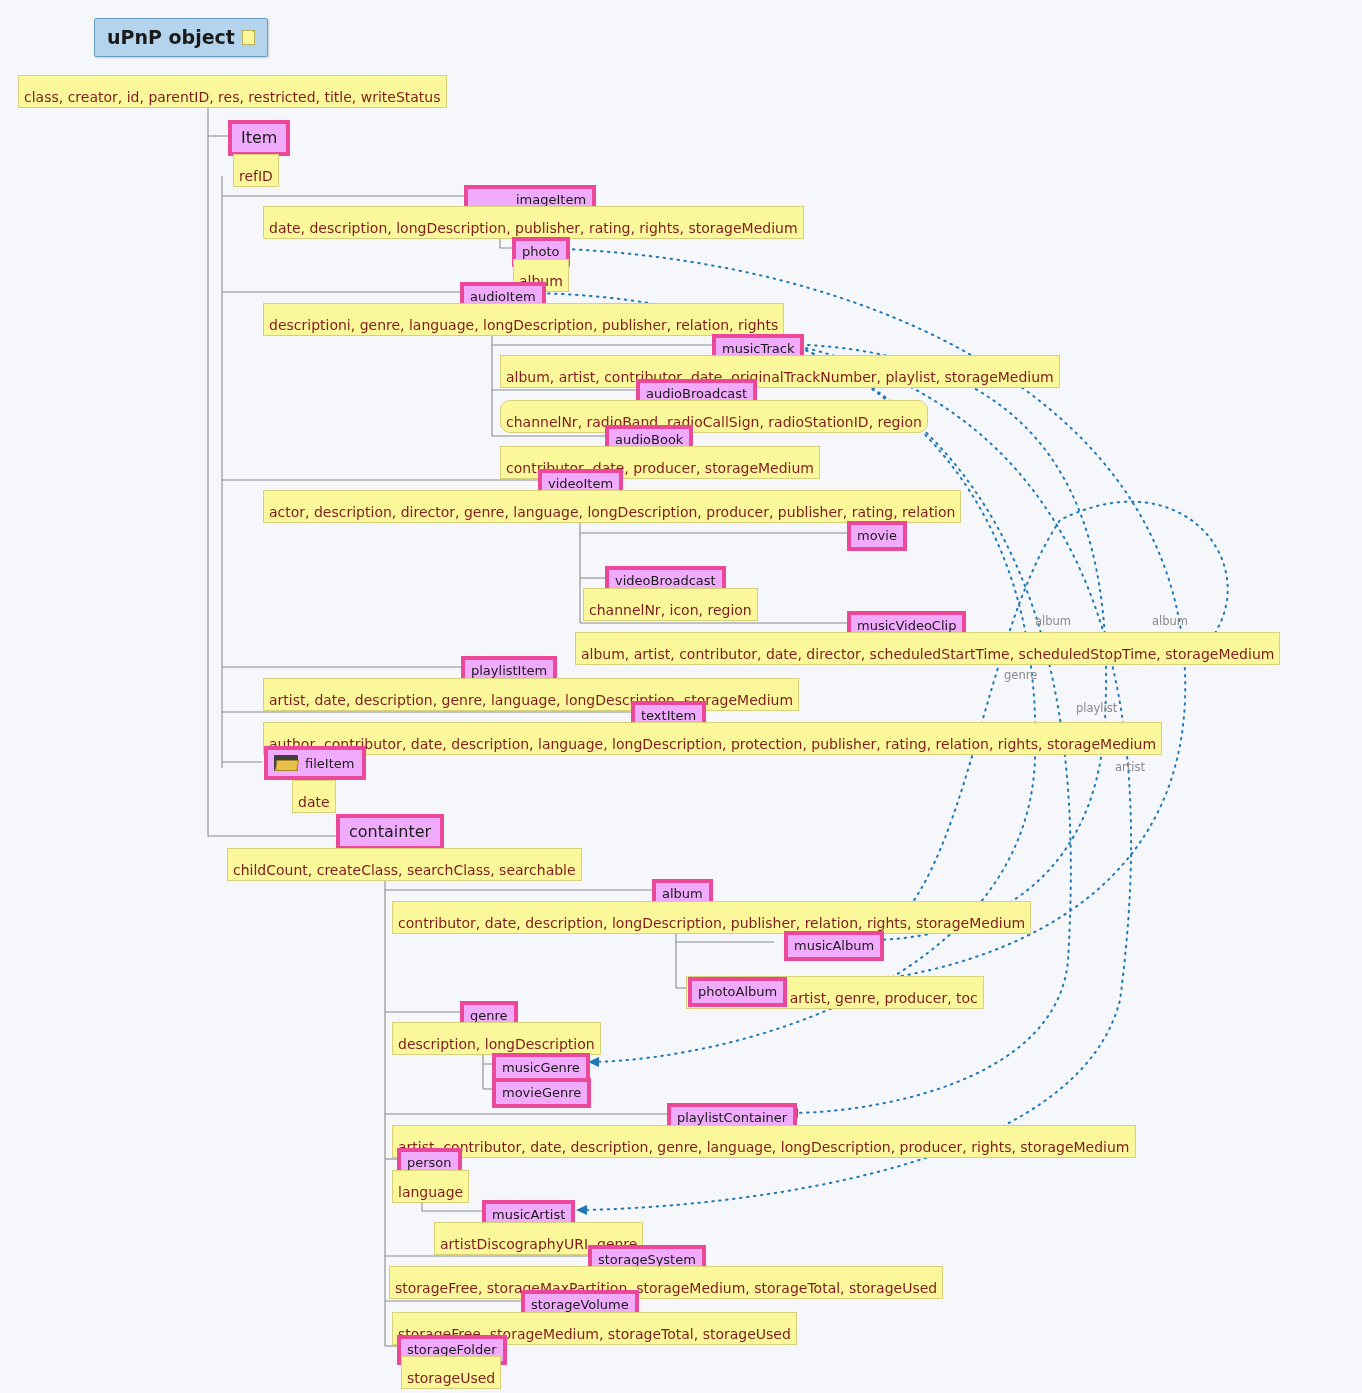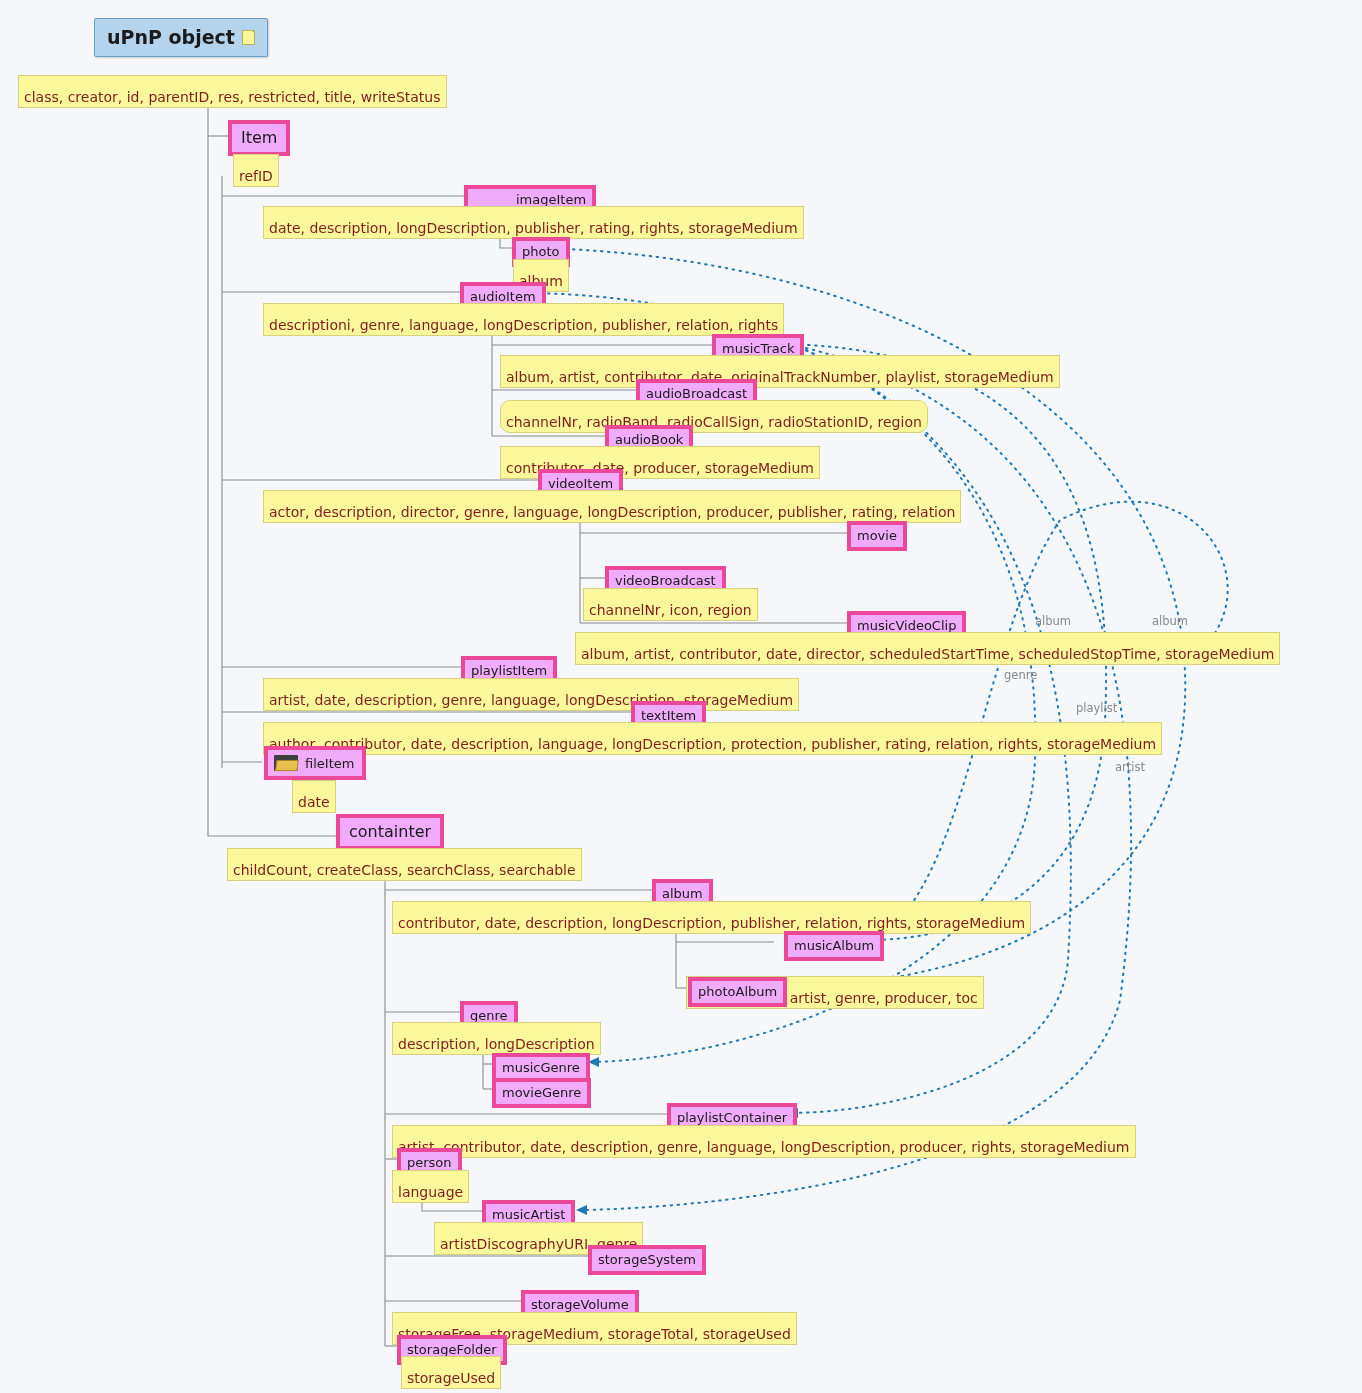--- a/index.html
+++ b/index.html
@@ -269,20 +269,21 @@
   <div class="node" style="left:667px; top:1103px;">playlistContainer</div>
   <div class="attrs" style="left:392px; top:1125px;">artist, contributor, date, description, genre, language, longDescription, producer, rights, storageMedium</div>
 
   <div class="node" style="left:397px; top:1148px;">person</div>
   <div class="attrs" style="left:392px; top:1170px;">language</div>
 
   <div class="node" style="left:482px; top:1200px;">musicArtist</div>
   <div class="attrs" style="left:434px; top:1222px;">artistDiscographyURI, genre</div>
 
   <div class="node" style="left:588px; top:1245px;">storageSystem</div>
+  <div class="attrs" style="left:389px; top:1266px;">storageFree, storageMaxPartition, storageMedium, storageTotal, storageUsed</div>
 
   <div class="node" style="left:521px; top:1290px;">storageVolume</div>
   <div class="attrs" style="left:392px; top:1312px;">storageFree, storageMedium, storageTotal, storageUsed</div>
 
   <div class="node" style="left:397px; top:1335px;">storageFolder</div>
   <div class="attrs" style="left:401px; top:1356px;">storageUsed</div>
 
   <div class="edge-label" style="left:1035px; top:615px;">album</div>
   <div class="edge-label" style="left:1152px; top:615px;">album</div>
   <div class="edge-label" style="left:1004px; top:669px;">genre</div>

